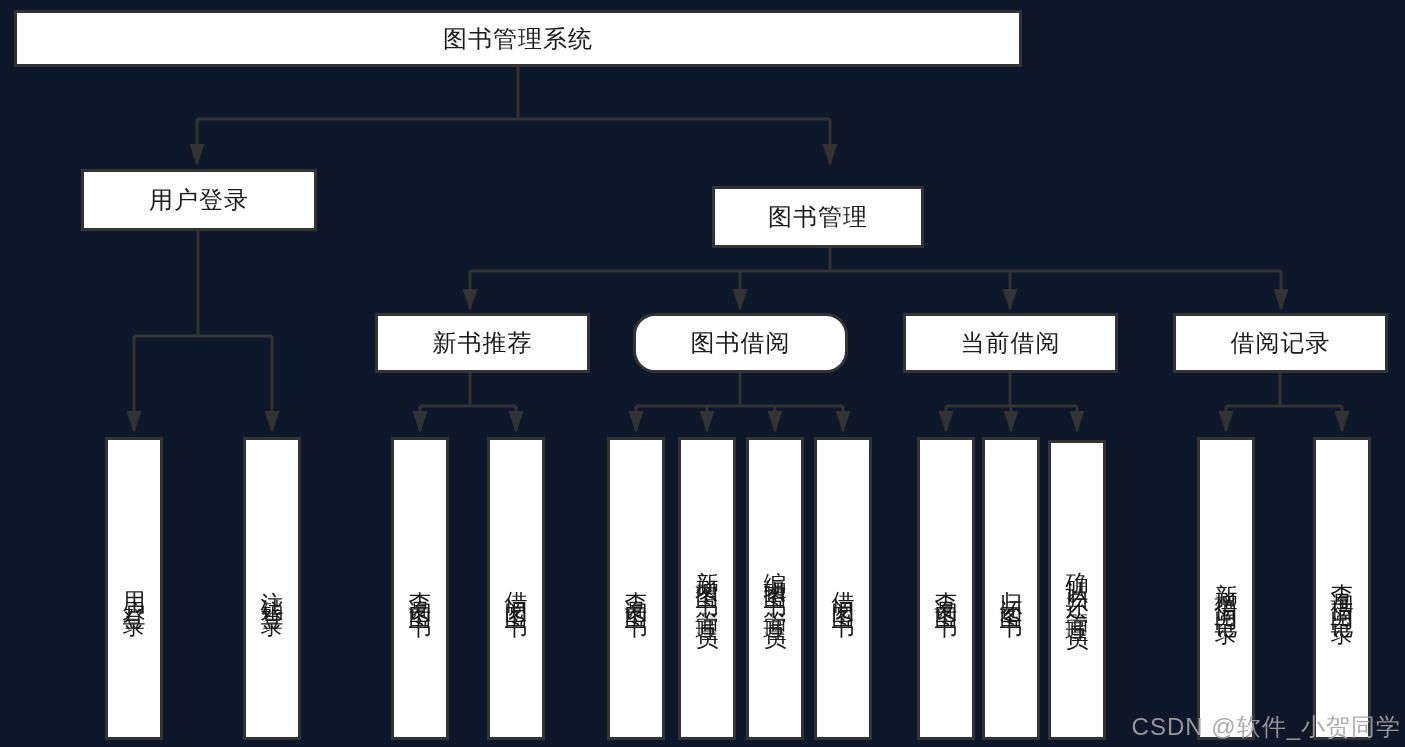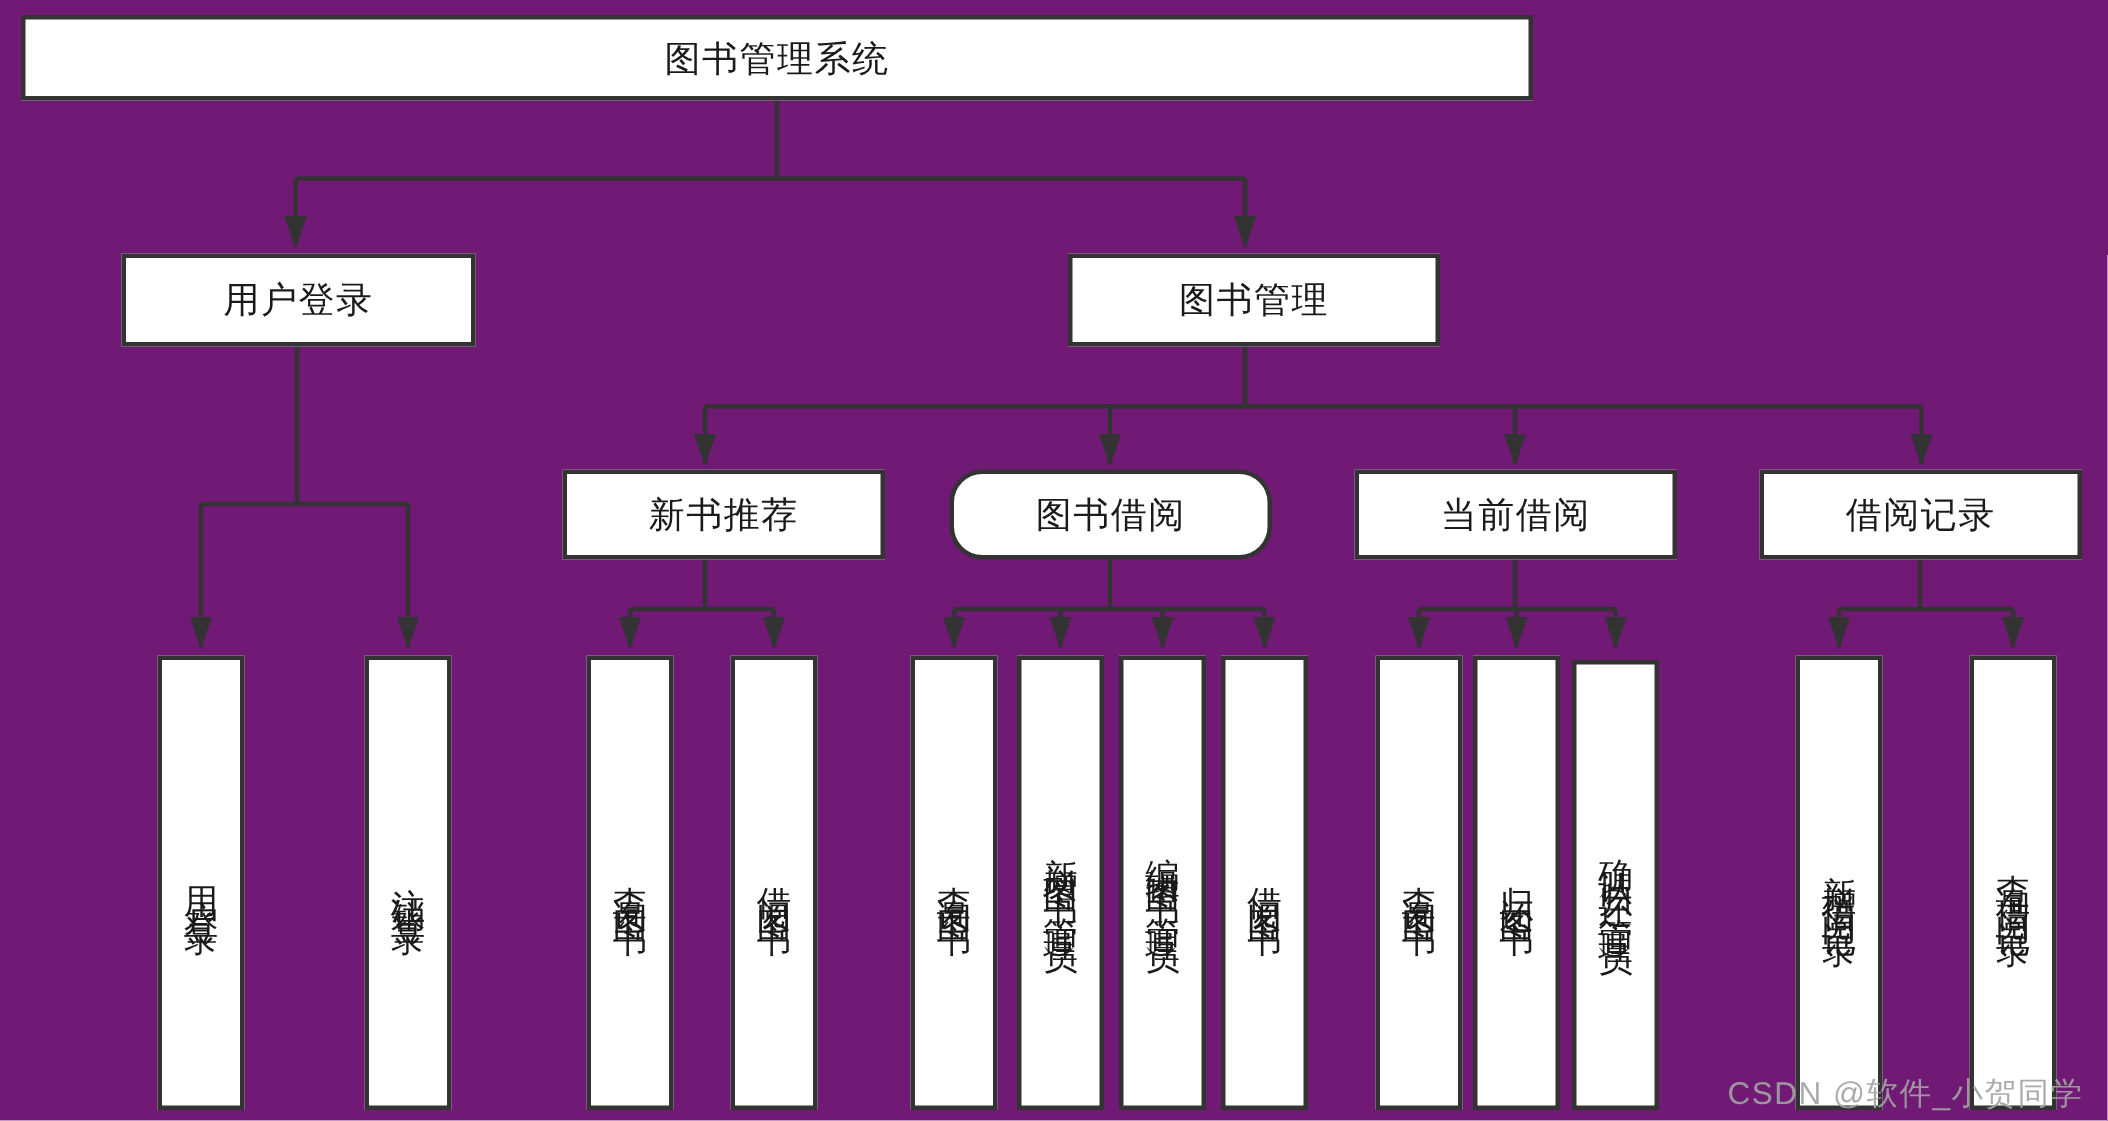--- a/index.html
+++ b/index.html
@@ -1,20 +1,20 @@
 <!DOCTYPE html>
 <html><head>
 <meta charset="utf-8">
 <style>
   html, body { margin: 0; padding: 0; background: #ffffff; }
   .canvas {
     position: relative;
     width: 1405px;
     height: 747px;
-    background: #701a75;
+    background: #0f172a;
     font-family: "Liberation Sans", sans-serif;
     overflow: hidden;
   }
   .wires {
     position: absolute;
     left: 0; top: 0;
     width: 1405px; height: 747px;
     pointer-events: none;
   }
   .hbox {
@@ -45,23 +45,23 @@
   .vbox .lbl {
     writing-mode: vertical-rl;
     text-orientation: mixed;
     font-size: 23px;
     letter-spacing: 8px;
     line-height: 1;
     white-space: nowrap;
   }
   .watermark {
     position: absolute;
-    right: 16px;
+    right: 4px;
     bottom: 4px;
-    font-size: 21px;
+    font-size: 24px;
     color: #a3a3a3;
     opacity: 0.9;
     letter-spacing: 1px;
     z-index: 5;
     white-space: nowrap;
     margin-top: 20px;
   }
 </style>
 </head>
 <body>
@@ -118,21 +118,21 @@
     </g>
   </svg>
 
   <div class="hbox" style="left:14px; top:10px; width:1008px; height:57px;">
     <span class="lbl">图书管理系统</span>
   </div>
 
   <div class="hbox" style="left:81px; top:169px; width:236px; height:62px;">
     <span class="lbl">用户登录</span>
   </div>
-  <div class="hbox" style="left:712px; top:169px; width:248px; height:62px;text-align:right;">
+  <div class="hbox" style="left:712px; top:186px; width:212px; height:62px;text-align:right;">
     <span class="lbl">图书管理</span>
   </div>
 
   <div class="hbox" style="left:363px; top:313px; width:215px; height:60px;margin-left:12px;">
     <span class="lbl">新书推荐</span>
   </div>
   <div class="hbox" style="left:633px; top:313px; width:215px; height:60px;border-radius:22px;">
     <span class="lbl">图书借阅</span>
   </div>
   <div class="hbox" style="left:903px; top:313px; width:215px; height:60px;text-align:center;">

